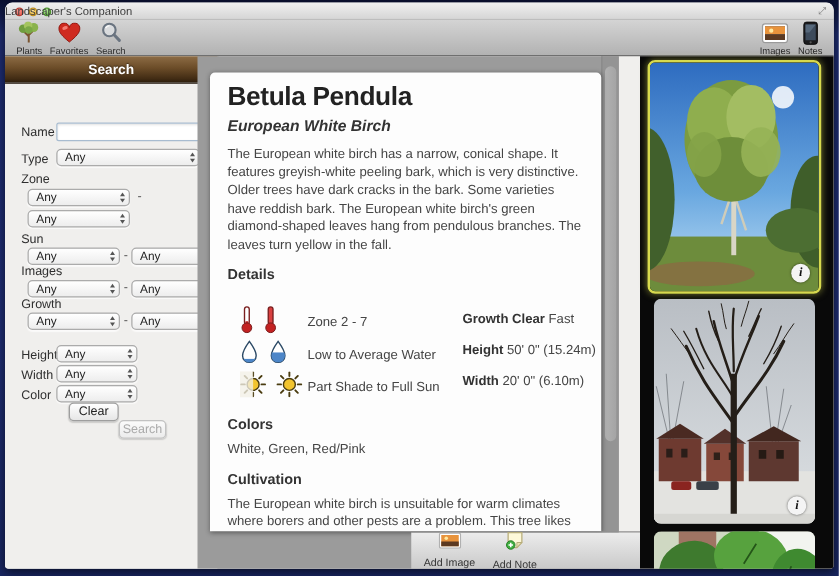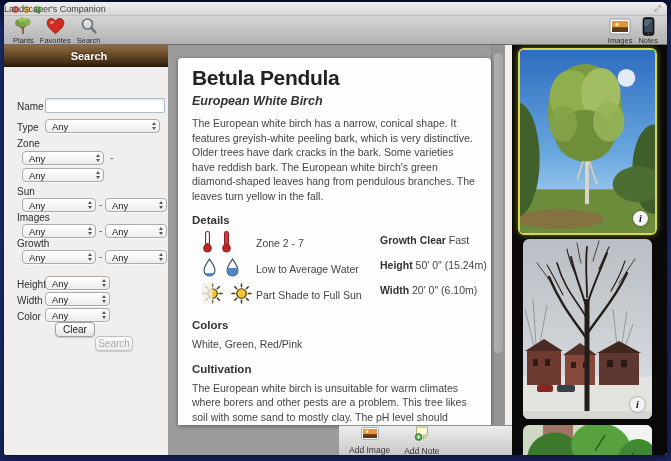--- a/index.html
+++ b/index.html
@@ -72,37 +72,37 @@
   .btn {
     position:absolute; height:15px; border-radius:4px;
     background:linear-gradient(180deg,#ffffff,#e6e6e6);
     border:1px solid #9e9e9e; font-size:10px; color:#222;
     display:flex; align-items:center; justify-content:center;
     box-shadow:0 1px 1px rgba(0,0,0,.15); cursor:default;
   }
   .btn.disabled { color:#aaa; border-color:#c2c2c2; background:linear-gradient(180deg,#fbfbfb,#ececec); }
   
   .content {
-    position:absolute; left:164px; top:43px; width:337px; bottom:0;
+    position:absolute; left:154px; top:43px; width:337px; bottom:0;
     background:#9b9b9b;
   }
   .scrolltrack { position:absolute; right:0; top:0; width:14px; bottom:30px; background:#949494; border-left:1px solid #888; }
   .scrollthumb { position:absolute; left:2px; right:2px; top:8px; height:300px; border-radius:5px;
     background:linear-gradient(90deg,#c2c2c2,#adadad); opacity:.65; }
   .card {
     position:absolute; left:10px; top:13px; width:313px; height:367px;
     background:#fdfdfd; border-radius:4px 4px 0 0;
     box-shadow:0 1px 4px rgba(0,0,0,.4);
     padding:8px 14px 0 14px; overflow:hidden;
   }
   .card h1 { font-size:21px; color:#222; letter-spacing:-.3px; }
   .card h2 { font-size:12.5px; font-style:italic; color:#333; margin-top:4px; }
   .para { font-size:10.5px; color:#454545; line-height:14.5px; margin-top:8px; }
   .sect { font-size:11.5px; font-weight:bold; color:#333; margin-top:11px; }
-  .details { position:relative; margin-top:4px; }
+  .details { position:relative; margin-top:19px; }
   .drow { display:flex; align-items:center; height:26px; padding-left:10px; }
   .drow .icons { width:46px; display:flex; align-items:center; gap:8px; }
   .drow .dtext { font-size:10.5px; color:#454545; margin-left:8px; }
   .facts { position:absolute; left:188px; top:4px; }
   .fact { font-size:10.5px; color:#454545; margin-bottom:13px; white-space:nowrap; }
   .fact b { color:#333; }
   
   .bottombar {
     position:absolute; left:171px; bottom:0; width:337px; height:30px;
     background:linear-gradient(180deg,#ececec,#c9c9c9);

